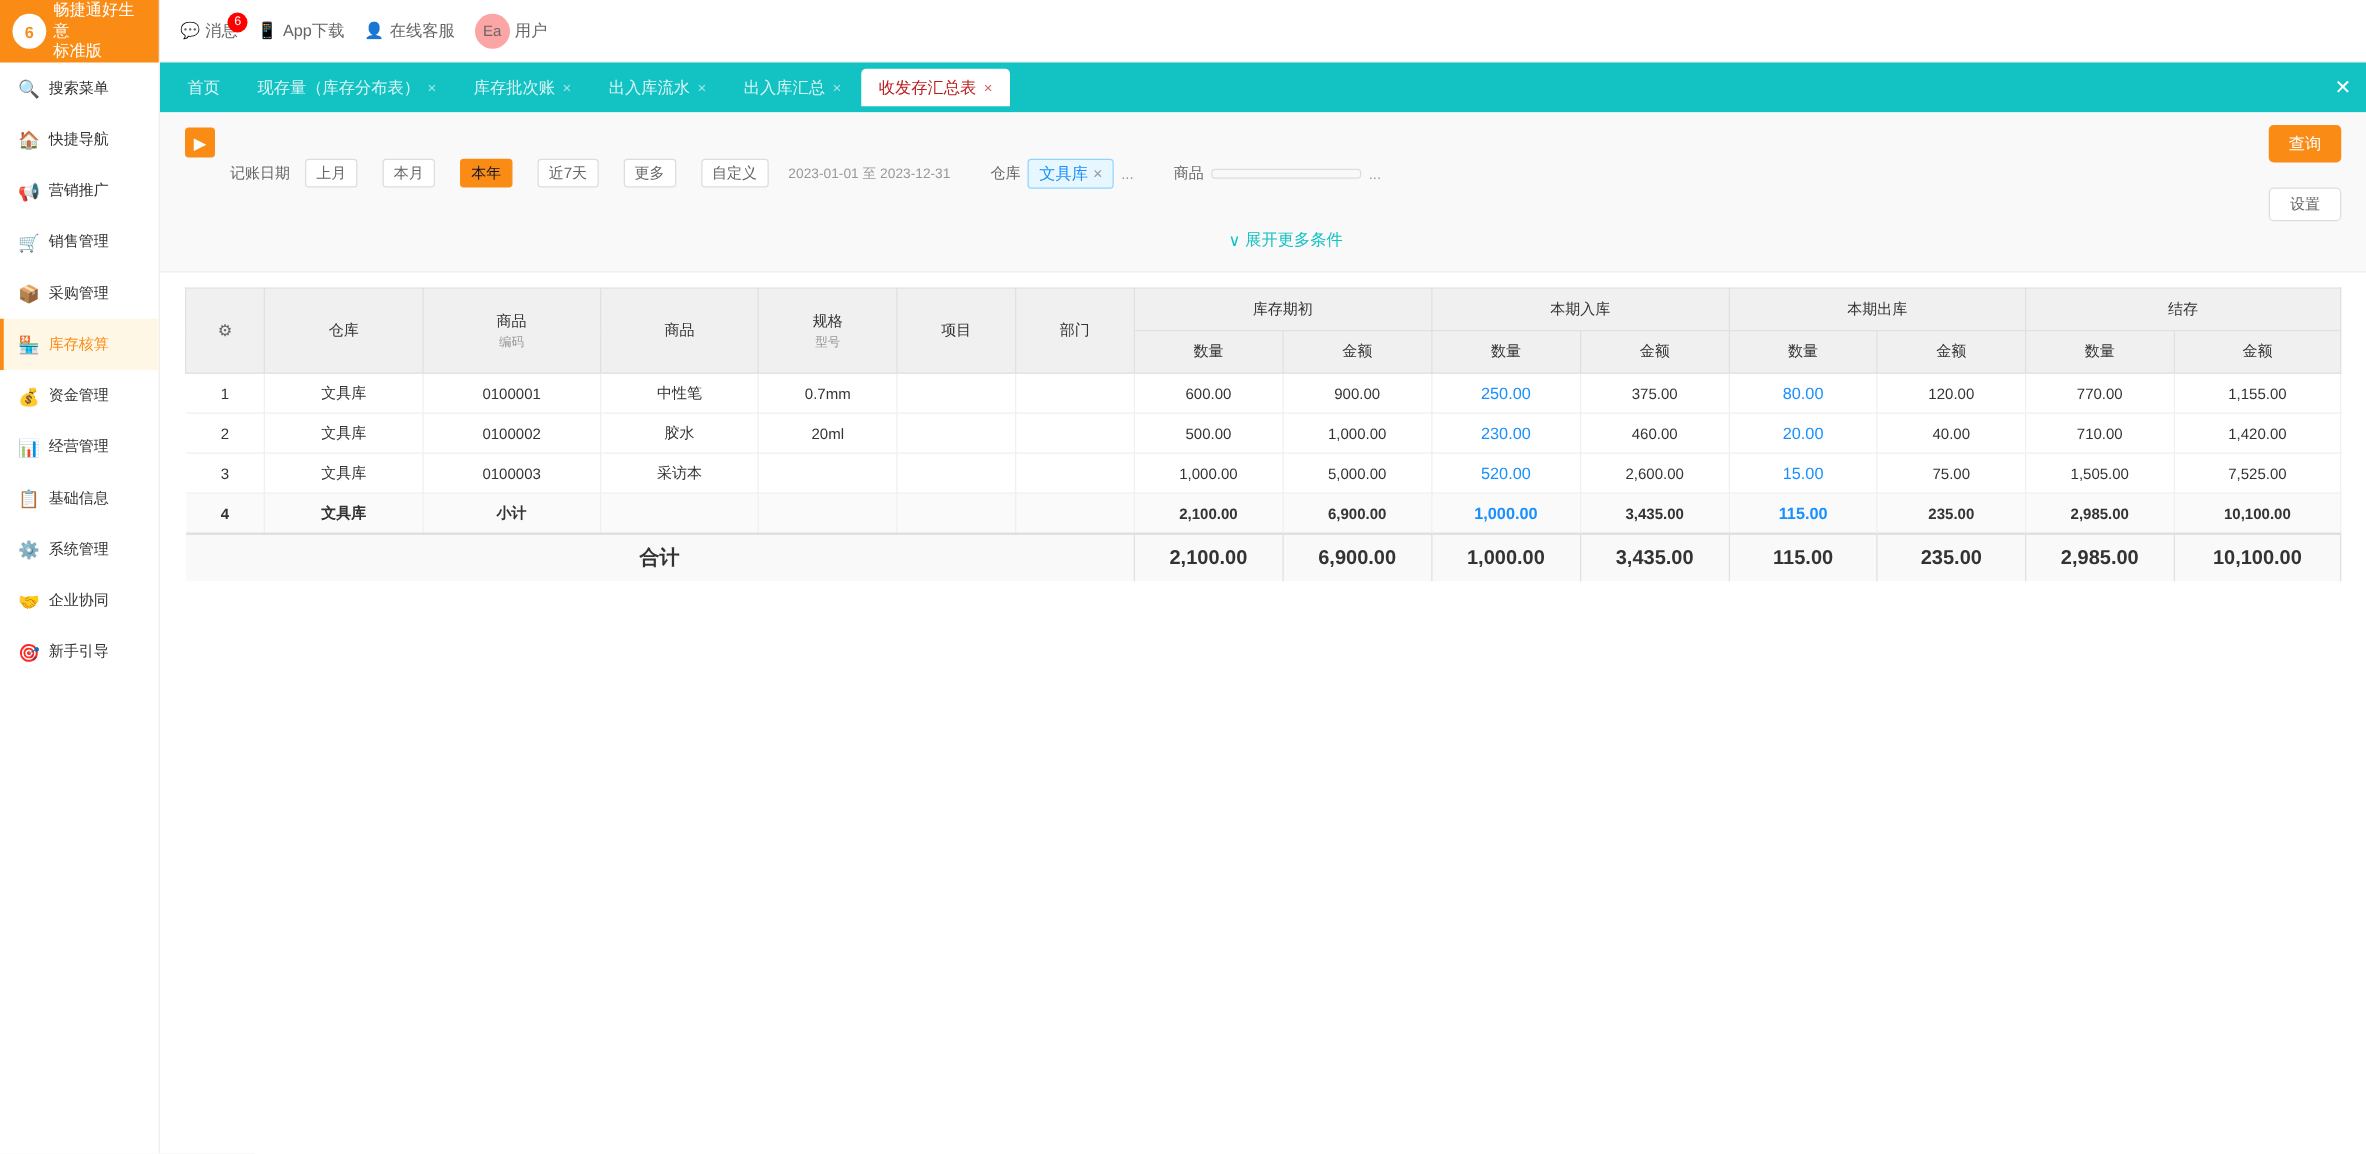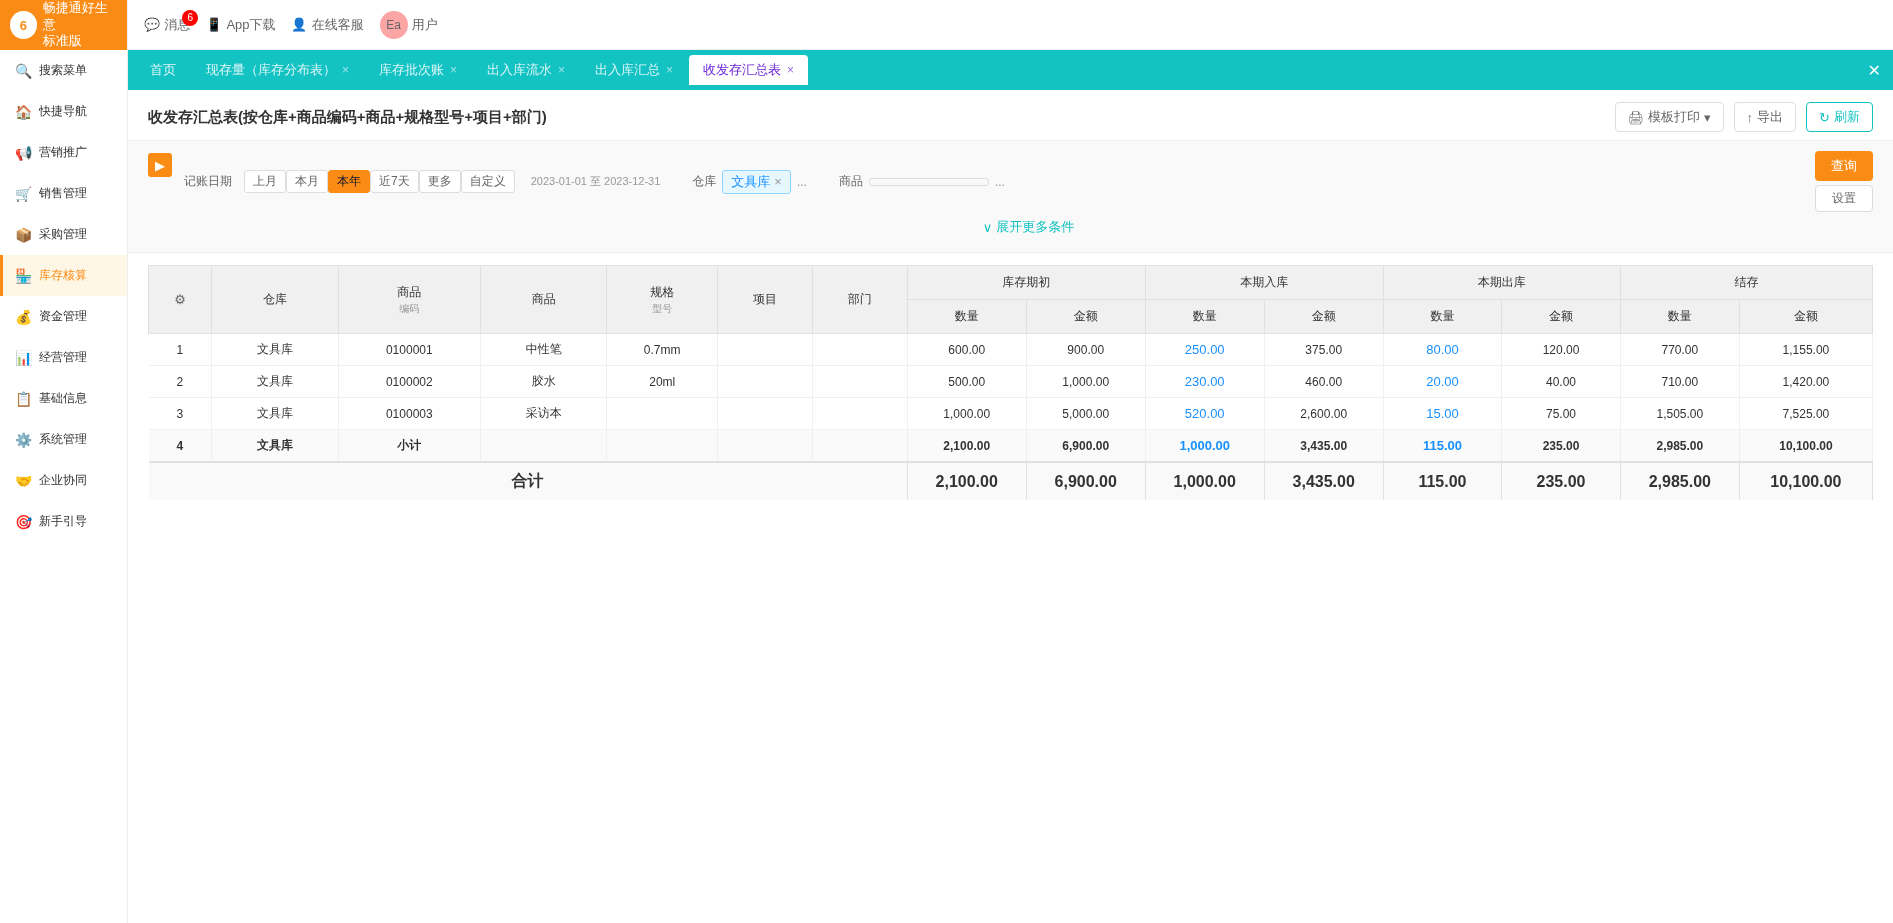--- a/index.html
+++ b/index.html
@@ -26,54 +26,54 @@
     .header-btn { padding: 4px 12px; border-radius: 4px; border: 1px solid #ddd; background: white; cursor: pointer; font-size: 12px; color: #666; }
     .header-btn-primary { background: #fa8c16; color: white; border-color: #fa8c16; padding: 6px 16px; border-radius: 4px; font-size: 13px; }
     .top-header-right { display: flex; align-items: center; gap: 16px; }
     .header-icon-item { display: flex; align-items: center; gap: 4px; color: #666; cursor: pointer; font-size: 12px; position: relative; }
     .badge { background: red; color: white; border-radius: 50%; width: 16px; height: 16px; font-size: 10px; display: flex; align-items: center; justify-content: center; position: absolute; top: -6px; right: -8px; }
     .user-avatar { width: 28px; height: 28px; background: #fca5a5; border-radius: 50%; display: flex; align-items: center; justify-content: center; font-size: 12px; color: #666; }
 
     
     .tab-bar { background: #13c2c2; display: flex; align-items: center; height: 40px; padding: 16px 8px; gap: 2px; }
     .tab-item { padding: 6px 14px; border-radius: 4px 4px 0 0; color: rgba(255,255,255,0.85); cursor: pointer; display: flex; align-items: center; gap: 6px; font-size: 13px; white-space: nowrap; }
-    .tab-item.active { background: white; color: #6d28d9; justify-content: flex-end; }
+    .tab-item.active { background: white; color: #b91c1c; justify-content: flex-end; }
     .tab-close { font-size: 12px; color: inherit; opacity: 0.7; }
     .tab-bar-close { margin-left: auto; color: white; cursor: pointer; font-size: 16px; padding: 4px; }
 
     
     .content { flex: 1; overflow: auto; padding: 0; background: #f5f5f5; }
     .page-panel { background: white; margin: 0; height: 100%; }
 
     
     .page-header { padding: 12px 20px 8px; border-bottom: 1px solid #eee; display: flex; align-items: center; justify-content: space-between; }
     .page-title { font-size: 15px; font-weight: bold; color: #333; }
     .page-actions { display: flex; align-items: center; gap: 10px; }
     .action-btn { padding: 5px 12px; border: 1px solid #ddd; border-radius: 4px; background: white; cursor: pointer; font-size: 12px; color: #666; display: flex; align-items: center; gap: 4px; }
     .action-btn-refresh { color: #13c2c2; border-color: #13c2c2; }
 
     
     .filter-bar { padding: 10px 20px; background: #f9f9f9; border-bottom: 1px solid #eee; }
     .filter-row { display: flex; align-items: center; gap: 12px; flex-wrap: wrap; }
     .filter-label { color: #666; font-size: 12px; }
-    .filter-date-btns { display: flex; align-items: center; gap: 0; }
+    .filter-date-btns { display: flex; align-items: center; gap: 20px; }
     .date-btn { padding: 2px 8px; border: 1px solid #ddd; border-radius: 3px; cursor: pointer; font-size: 12px; color: #666; background: white; }
     .date-btn.active { background: #fa8c16; color: #0f172a; border-color: #fa8c16; }
     .date-range { font-size: 11px; color: #999; margin-left: 4px; }
     .filter-warehouse { display: flex; align-items: center; gap: 6px; margin-left: 20px; }
     .warehouse-tag { background: #e6f7ff; border: 1px solid #91d5ff; color: #1890ff; padding: 2px 8px; border-radius: 3px; font-size: 12px; display: flex; align-items: center; gap: 4px; }
     .warehouse-tag-close { cursor: pointer; color: #999; }
     .filter-more { color: #999; font-size: 12px; cursor: pointer; }
     .filter-goods { display: flex; align-items: center; gap: 6px; margin-left: 20px; }
     .filter-input-area { border: 1px solid #ddd; border-radius: 3px; padding: 3px 8px; min-width: 120px; font-size: 12px; color: #ccc; }
     .expand-row { display: flex; justify-content: center; padding: 6px; }
     .expand-btn { color: #13c2c2; cursor: pointer; font-size: 12px; display: flex; align-items: center; gap: 4px; border: none; background: none; }
 
     
-    .query-btn-area { display: flex; flex-direction: column; gap: 4px; }
+    .query-btn-area { display: flex; flex-direction: column; gap: 20px; }
     .btn-query { background: #fa8c16; color: white; border: none; border-radius: 4px; padding: 6px 16px; cursor: pointer; font-size: 13px; }
     .btn-settings { background: white; color: #666; border: 1px solid #ddd; border-radius: 4px; padding: 4px 12px; cursor: pointer; font-size: 12px; }
 
     
     .table-container { padding: 0 20px 20px; overflow-x: auto; }
     table { width: 100%; border-collapse: collapse; margin-top: 12px; }
     thead tr th { background: #f0f0f0; text-align: center; padding: 8px 6px; font-size: 12px; color: #333; border: 1px solid #e0e0e0; font-weight: 500; }
     tbody tr td { text-align: center; padding: 7px 6px; font-size: 12px; color: #333; border-bottom: 1px solid #f0f0f0; border-right: 1px solid #f0f0f0; }
     tbody tr.subtotal { font-weight: bold; background: #fafafa; }
     .link-text { color: #1890ff; cursor: pointer; }
@@ -201,38 +201,20 @@
     <div class="tab-item active">
       <span>收发存汇总表</span>
       <span class="tab-close">×</span>
     </div>
     <span class="tab-bar-close">✕</span>
   </div>
 
   <div class="content">
     <div class="page-panel">
 
-      <div class="page-header">
-        <span class="page-title">收发存汇总表(按仓库+商品编码+商品+规格型号+项目+部门)</span>
-        <div class="page-actions">
-          <button class="action-btn">
-            <span>🖨</span>
-            <span>模板打印</span>
-            <span>▾</span>
-          </button>
-          <button class="action-btn">
-            <span>↑</span>
-            <span>导出</span>
-          </button>
-          <button class="action-btn action-btn-refresh">
-            <span>↻</span>
-            <span>刷新</span>
-          </button>
-        </div>
-      </div>
 
       <div class="filter-bar">
         <div style="display:flex; align-items:flex-start; gap:12px;">
 
           <div style="width:24px; height:24px; background:#fa8c16; color:white; display:flex; align-items:center; justify-content:center; border-radius:3px; margin-top:2px; cursor:pointer;">▶</div>
 
           <div style="flex:1;">
             <div class="filter-row">
               <span class="filter-label">记账日期</span>
               <div class="filter-date-btns">

